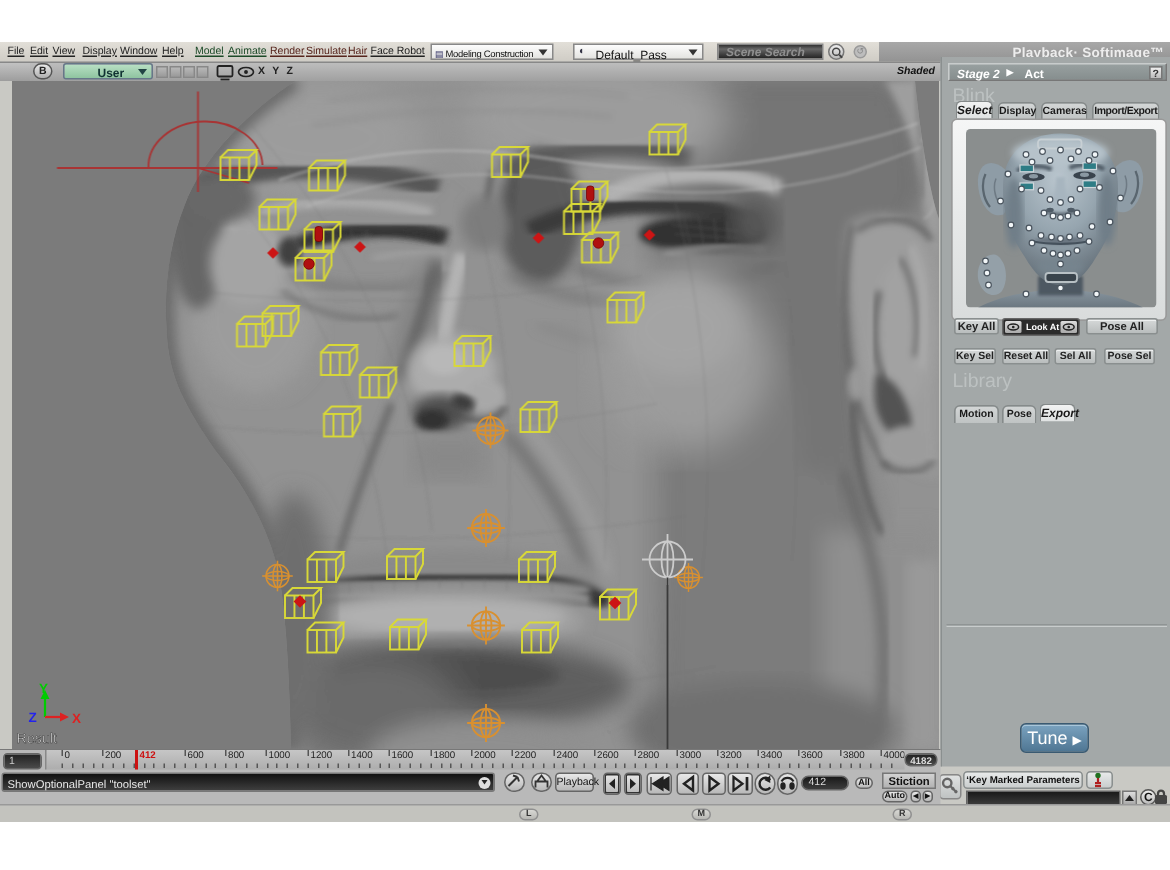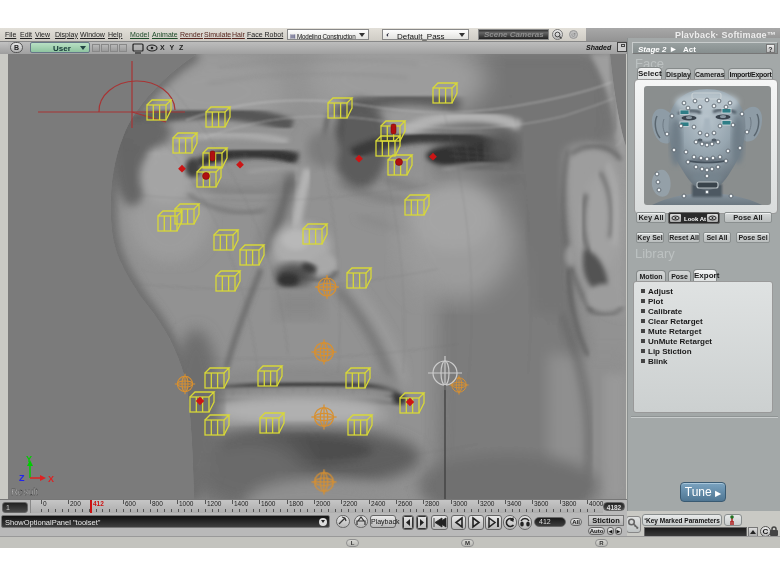--- a/index.html
+++ b/index.html
@@ -9,29 +9,29 @@
 .abs{position:absolute;}
 
 #menubar{position:absolute;left:0;top:0;width:780px;height:13px;background:linear-gradient(#e2dfd8,#cfccc5);font-size:9px;color:#222;}
 #menubar .mi{position:absolute;top:2.5px;text-decoration:underline;white-space:nowrap;font-size:7px;}
 #menugray{position:absolute;left:586px;top:0;width:194px;height:13px;background:linear-gradient(#a8a8a8,#939393);}
 #autodesk{position:absolute;right:4px;top:2px;font-size:9px;font-weight:bold;color:#ededed;letter-spacing:0.2px;}
 .ddown{position:absolute;height:11px;background:linear-gradient(#fdfdfd,#e3e3e0);border:1px solid #888;font-size:8px;color:#111;}
 .ddarrow{position:absolute;right:3px;top:3px;width:0;height:0;border-left:3.5px solid transparent;border-right:3.5px solid transparent;border-top:4px solid #333;}
 
 #toolrow{position:absolute;left:0;top:13px;width:627px;height:13px;background:linear-gradient(#c2c2c2,#9d9d9d);border-top:1px solid #888;}
-#vptoolbar{position:absolute;left:8px;top:14px;width:618px;height:12px;background:linear-gradient(#bdbdbd,#a0a0a0);}
+#vptoolbar{position:absolute;left:20px;top:14px;width:618px;height:12px;background:linear-gradient(#bdbdbd,#a0a0a0);}
 
 #viewport{position:absolute;left:8px;top:26px;width:618px;height:446px;background:#7b7b7b;overflow:hidden;}
 
 #rpanel{position:absolute;left:627px;top:10px;width:153px;height:510px;}
 #rpanelbg{position:absolute;left:0;top:0;width:153px;height:473px;background:#a3a8a8;border-left:1px solid #8a8f8f;}
 #stagebar{position:absolute;left:5px;top:4px;width:146px;height:12px;background:linear-gradient(#98a0a0,#868e8e);border:1px solid #777;border-top-color:#c8cccc;border-left-color:#c8cccc;color:#fff;font-size:8px;font-weight:bold;}
 .tab{position:absolute;height:12px;border:1px solid #858a8a;border-bottom:none;border-radius:4px 4px 0 0;background:linear-gradient(#d3d6d6,#bfc3c3);font-size:8px;font-weight:bold;color:#1a1a1a;text-align:center;}
-.tabsel{background:linear-gradient(#f2f3f3,#dfe2e2);}
+.tabsel{background:linear-gradient(#f2f3f3,#dfe2e2);font-style:italic;}
 .rbtn{position:absolute;height:11px;white-space:nowrap;overflow:hidden;background:linear-gradient(#d6d9d9,#b9bdbd);border:1px solid #8a8f8f;border-radius:2px;box-shadow:inset 0 1px 0 #eef0f0;font-size:7.5px;font-weight:bold;color:#222;text-align:center;line-height:10px;}
 
 #timeline{position:absolute;left:0;top:471px;width:627px;height:49px;background:#b9b9b9;}
 .libitem{position:absolute;left:7px;font-size:8px;font-weight:bold;color:#1a1a1a;padding-left:7px;}
 .libitem:before{content:"";position:absolute;left:0;top:2px;width:4px;height:4px;background:#444;}
 .tick{position:absolute;top:0;width:1px;height:4px;background:#555;}
 .tickb{position:absolute;bottom:1px;width:1px;height:3px;background:#555;}
 .tlabel{position:absolute;top:0;font-size:6.5px;color:#222;}
 #statusbar{position:absolute;left:0;top:508px;width:780px;height:12px;background:#c3c3be;border-top:1px solid #999;}
 .sb{position:absolute;top:2px;width:13px;height:8px;background:linear-gradient(#d8d8d4,#b8b8b4);border:1px solid #909090;border-radius:4px;font-size:6px;font-weight:bold;color:#333;text-align:center;line-height:7px;}
@@ -57,21 +57,21 @@
       <span style="position:absolute;left:2px;top:2px;color:#336;font-size:6px;">▤</span>
       <span style="position:absolute;left:9px;top:2.5px;font-size:6.3px;letter-spacing:-0.2px;">Modeling Construction Mode</span>
       <div class="ddarrow"></div>
     </div>
     <div id="menugray"></div>
     <div class="ddown" style="left:382px;top:1px;width:87px;">
       <span style="position:absolute;left:3px;top:1px;color:#334;font-size:7px;">◐</span>
       <span style="position:absolute;left:14px;top:2px;">Default_Pass</span>
       <div class="ddarrow"></div>
     </div>
-    <div class="abs" style="left:478px;top:1px;width:71px;height:11px;background:linear-gradient(#333,#666 30%,#222);border:1px solid #888;color:#8f8f8f;font-size:8px;font-style:italic;font-weight:bold;padding-left:5px;">Scene Cameras</div>
+    <div class="abs" style="left:478px;top:1px;width:71px;height:11px;background:linear-gradient(#333,#666 30%,#222);border:1px solid #888;color:#8f8f8f;font-size:8px;font-style:italic;font-weight:bold;padding-left:5px;">Scene Search</div>
     <div class="abs" style="left:552px;top:1px;width:11px;height:11px;border-radius:6px;background:linear-gradient(#eee,#bbb);border:1px solid #777;">
         <svg width="11" height="11">
           <circle cx="4.5" cy="4.5" r="2.4" fill="none" stroke="#444" stroke-width="1"></circle>
           <path d="M6.5,6.5 L8.5,8.5" stroke="#444" stroke-width="1.2"></path>
         </svg>
       </div>
     <div class="abs" style="left:569px;top:2px;width:9px;height:9px;border-radius:5px;background:#bdbdbd;border:1px solid #999;color:#888;font-size:6px;text-align:center;line-height:8px;">↺</div>
     <div id="autodesk">Playback· Softimage™</div>
   </div>
   <div id="toolrow"></div>
@@ -362,21 +362,21 @@
   </svg>
   </div>
   <div id="rpanel">
     <div id="rpanelbg"></div>
     <div id="stagebar">
         <span style="position:absolute;left:5px;top:2px;font-style:italic;">Stage 2</span>
         <span style="position:absolute;left:38px;top:2px;font-size:6px;line-height:9px;">▶</span>
         <span style="position:absolute;left:50px;top:2px;">Act</span>
       <div style="position:absolute;right:2px;top:1px;width:9px;height:9px;background:linear-gradient(#eee,#bbb);border:1px solid #777;color:#333;font-size:7px;text-align:center;line-height:9px;font-weight:bold;">?</div>
     </div>
-    <div class="abs" style="left:8px;top:18px;font-size:13px;color:#bcc1c1;">Face</div>
+    <div class="abs" style="left:8px;top:18px;font-size:13px;color:#bcc1c1;">Blink</div>
     <div class="tab tabsel" style="left:10px;top:29px;width:25px;line-height:12px;">Select</div>
     <div class="tab" style="left:38px;top:30px;width:26px;line-height:11px;font-size:7px;">Display</div>
     <div class="tab" style="left:67px;top:30px;width:31px;line-height:11px;font-size:7px;">Cameras</div>
     <div class="tab" style="left:101px;top:30px;width:45px;line-height:11px;font-size:7px;letter-spacing:-0.3px;">Import/Export</div>
 
     <div class="abs" style="left:7px;top:41px;width:144px;height:135px;background:linear-gradient(#f5f6f6,#d9dcdc);border:1px solid #999;border-radius:4px;">
       <svg width="127" height="119" viewBox="0 0 127 119" style="position:absolute;left:9px;top:6px;border-radius:3px;">
         <defs>
           <radialGradient id="fg" cx="48%" cy="30%" r="70%">
             <stop offset="0%" stop-color="#bac6ce"></stop>
@@ -510,30 +510,20 @@
       </div>
       <div class="rbtn" style="left:97px;top:174px;width:48px;">Pose All</div>
     <div class="rbtn" style="left:9px;top:194px;width:28px;font-size:7px;">Key Sel</div>
     <div class="rbtn" style="left:41px;top:194px;width:32px;font-size:7px;">Reset All</div>
     <div class="rbtn" style="left:76px;top:194px;width:28px;font-size:7px;">Sel All</div>
     <div class="rbtn" style="left:109px;top:194px;width:34px;font-size:7px;">Pose Sel</div>
     <div class="abs" style="left:8px;top:208px;font-size:13px;color:#bcc1c1;">Library</div>
     <div class="tab" style="left:9px;top:232px;width:30px;line-height:11px;font-size:7px;">Motion</div>
     <div class="tab" style="left:41px;top:232px;width:23px;line-height:11px;font-size:7px;">Pose</div>
     <div class="tab tabsel" style="left:66px;top:231px;width:24px;line-height:12px;">Export</div>
-    <div class="abs" style="left:6px;top:243px;width:140px;height:132px;background:linear-gradient(#dfe2e2,#ccd0d0);border:1px solid #999;border-radius:3px;">
-      <div class="libitem" style="top:5px;">Adjust</div>
-      <div class="libitem" style="top:15px;">Plot</div>
-      <div class="libitem" style="top:25px;">Calibrate</div>
-      <div class="libitem" style="top:35px;">Clear Retarget</div>
-      <div class="libitem" style="top:45px;">Mute Retarget</div>
-      <div class="libitem" style="top:55px;">UnMute Retarget</div>
-      <div class="libitem" style="top:65px;">Lip Stiction</div>
-      <div class="libitem" style="top:75px;">Blink</div>
-    </div>
     <div class="abs" style="left:4px;top:378px;width:147px;height:1px;background:#8f9494;box-shadow:0 1px 0 #c8cccc;"></div>
     <div class="abs" style="left:53px;top:444px;width:46px;height:20px;background:linear-gradient(#7ba3c0,#4f7693);border:1px solid #3a5a72;border-radius:4px;box-shadow:inset 0 1px 0 #a8c6da;color:#fff;font-size:12px;text-align:center;line-height:19px;">Tune <span style="font-size:8px;">▶</span></div>
     <div class="abs" style="left:15px;top:476px;width:80px;height:12px;background:linear-gradient(#e8eaea,#c9cdcd);border:1px solid #8a8f8f;border-radius:3px;font-size:6.5px;font-weight:bold;color:#111;text-align:center;line-height:11px;white-space:nowrap;overflow:hidden;">‘Key Marked Parameters</div>
     <div class="abs" style="left:97px;top:476px;width:18px;height:12px;background:linear-gradient(#e8eaea,#c9cdcd);border:1px solid #8a8f8f;border-radius:3px;">
         <svg width="14" height="10">
           <path d="M7,1 L7,7 M5,7 L9,7 M5,9 L9,9" stroke="#b02020" stroke-width="1.5"></path>
           <circle cx="7" cy="2" r="1.8" fill="#207020"></circle>
         </svg>
       </div>
     <div class="abs" style="left:-1px;top:478px;width:15px;height:17px;background:linear-gradient(#e0e2e2,#bfc3c3);border:1px solid #888;border-radius:3px;">

